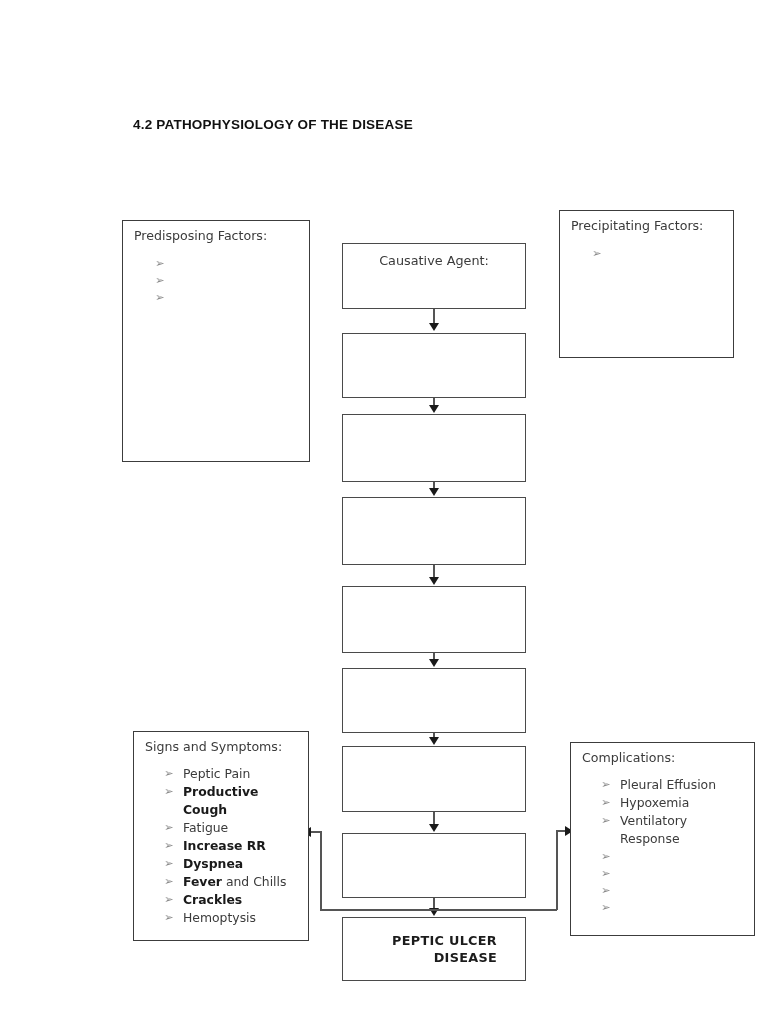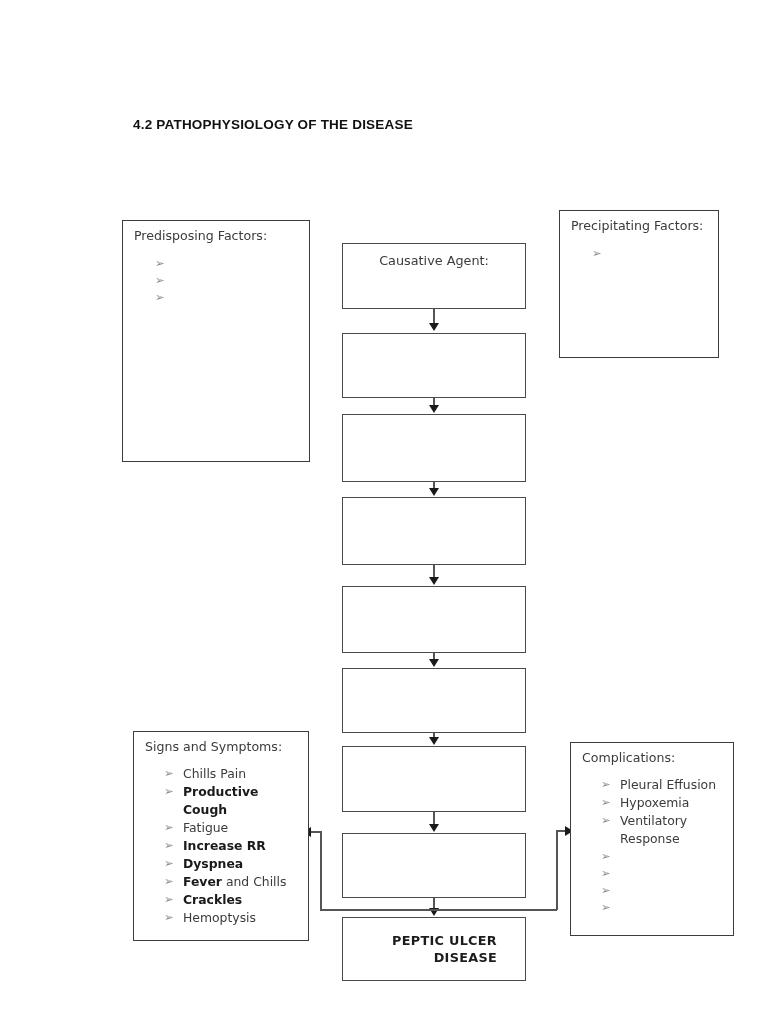--- a/index.html
+++ b/index.html
@@ -168,21 +168,21 @@
         <span class="bullet-mark">➢</span>
         <span class="bullet-text"></span>
       </div>
       <div class="bullet-row empty">
         <span class="bullet-mark">➢</span>
         <span class="bullet-text"></span>
       </div>
     </div>
   </div>
 
-  <div class="box" style="left:559px; top:210px; width:160px; height:148px;">
+  <div class="box" style="left:559px; top:210px; width:175px; height:148px;">
     <div class="box-title">Precipitating Factors:</div>
     <div class="bullets" style="top:34px; left:32px;">
       <div class="bullet-row empty">
         <span class="bullet-mark">➢</span>
         <span class="bullet-text"></span>
       </div>
     </div>
   </div>
 
   <div class="box flow" style="left:342px; top:243px; width:184px; height:66px;">
@@ -253,21 +253,21 @@
   <div class="hline" style="left:433px; top:909px; width:124px;"></div>
   <div class="vline" style="left:556px; top:830px; height:80px;"></div>
   <div class="hline" style="left:556px; top:830px; width:10px;"></div>
   <div class="arrow-right" style="left:565px; top:826px;"></div>
 
   <div class="box" style="left:133px; top:731px; width:176px; height:210px;">
     <div class="box-title">Signs and Symptoms:</div>
     <div class="bullets tight" style="top:33px; left:30px; right:4px;">
       <div class="bullet-row">
         <span class="bullet-mark">➢</span>
-        <span class="bullet-text"><b></b><span>Chills Pain</span></span>
+        <span class="bullet-text"><b></b><span>Peptic Pain</span></span>
       </div>
       <div class="bullet-row">
         <span class="bullet-mark">➢</span>
         <span class="bullet-text"><b>Productive Cough</b><span></span></span>
       </div>
       <div class="bullet-row">
         <span class="bullet-mark">➢</span>
         <span class="bullet-text"><b></b><span>Fatigue</span></span>
       </div>
       <div class="bullet-row">
@@ -286,21 +286,21 @@
         <span class="bullet-mark">➢</span>
         <span class="bullet-text"><b>Crackles</b><span></span></span>
       </div>
       <div class="bullet-row">
         <span class="bullet-mark">➢</span>
         <span class="bullet-text"><b></b><span>Hemoptysis</span></span>
       </div>
     </div>
   </div>
 
-  <div class="box" style="left:570px; top:742px; width:164px; height:194px;">
+  <div class="box" style="left:570px; top:742px; width:185px; height:194px;">
     <div class="box-title">Complications:</div>
     <div class="bullets tight" style="top:33px; left:30px; right:4px;">
       <div class="bullet-row">
         <span class="bullet-mark">➢</span>
         <span class="bullet-text"><b></b><span>Pleural Effusion</span></span>
       </div>
       <div class="bullet-row">
         <span class="bullet-mark">➢</span>
         <span class="bullet-text"><b></b><span>Hypoxemia</span></span>
       </div>

